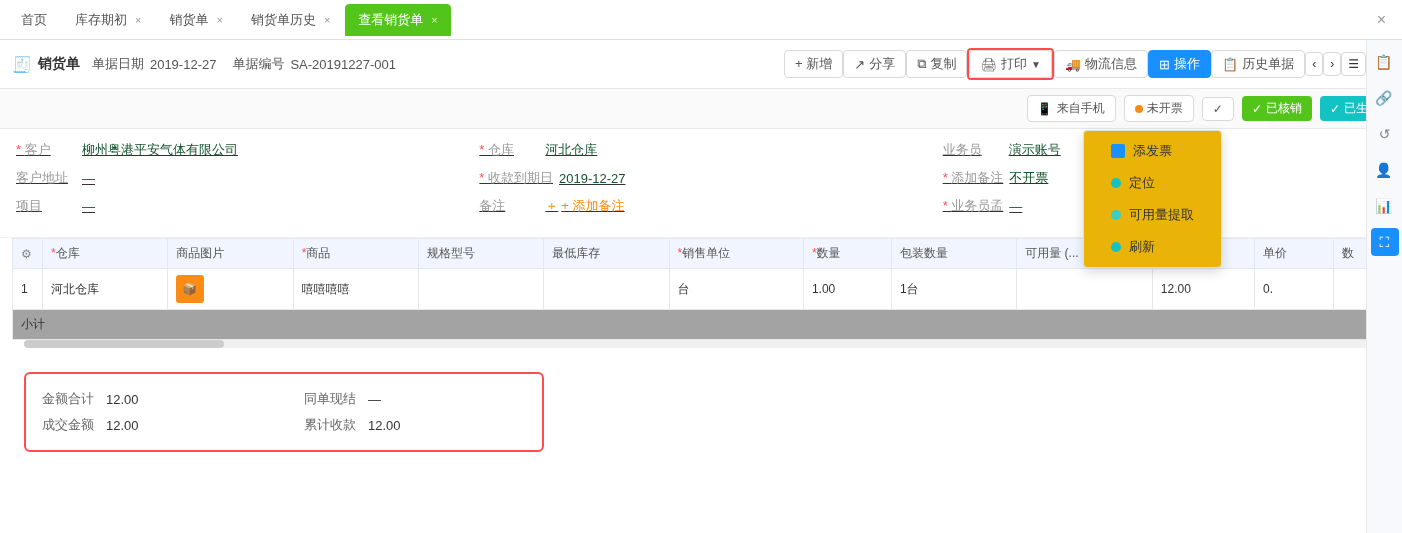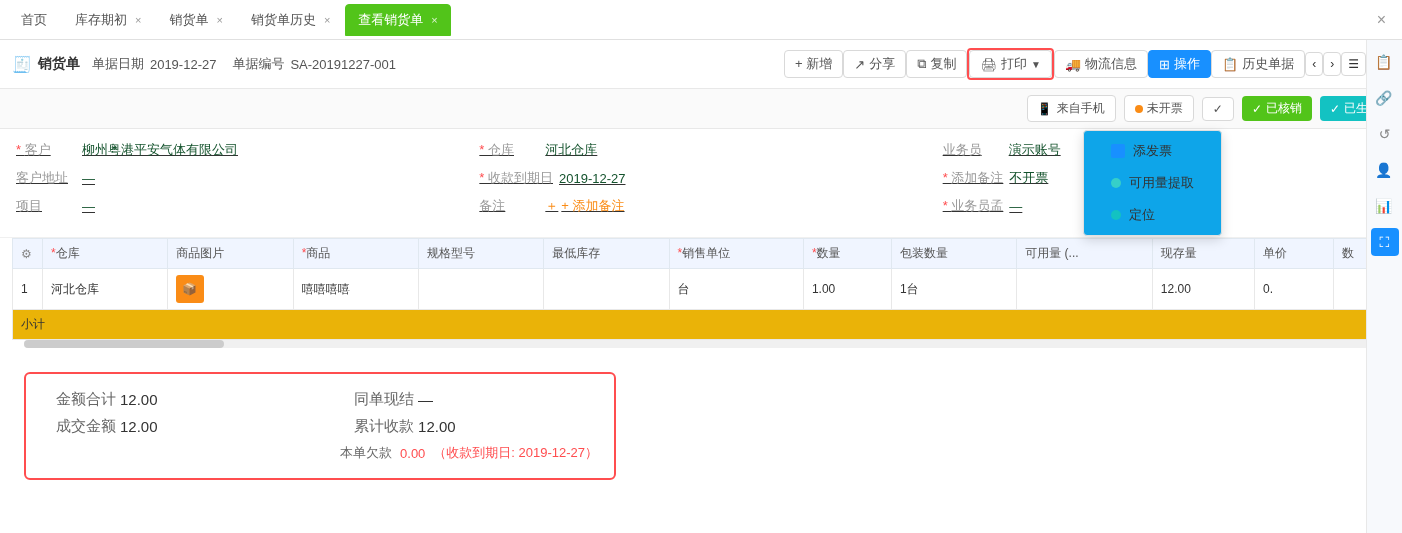--- a/index.html
+++ b/index.html
@@ -63,51 +63,51 @@
     .add-note-btn { display: flex; align-items: center; gap: 3px; color: #fa8c16; cursor: pointer; font-size: 13px; }
 
     .table-section { padding: 0 12px 12px; }
     .data-table { width: 100%; border-collapse: collapse; font-size: 12px; }
     .data-table th {
       background: #f0f5ff; border: 1px solid #e0e8f0; padding: 6px 8px;
       text-align: left; white-space: nowrap; color: #555; font-weight: normal;
     }
     .data-table th .req { color: #ff4d4f; }
     .data-table td { border: 1px solid #e8e8e8; padding: 6px 8px; white-space: nowrap; }
-    .data-table tr.subtotal td { background: #eab308; }
+    .data-table tr.subtotal td { background: #a3a3a3; }
     .col-settings { width: 30px; text-align: center; }
     .gear-icon { color: #888; cursor: pointer; }
 
     .product-img { width: 28px; height: 28px; background: #fa8c16; border-radius: 3px; display: flex; align-items: center; justify-content: center; }
 
     .scrollbar-indicator { height: 8px; background: #f0f0f0; position: relative; margin: 0 12px; border-radius: 4px; }
     .scrollbar-thumb { height: 8px; width: 200px; background: #ccc; border-radius: 4px; position: absolute; left: 0; }
 
     .payment-section {
       margin: 12px 12px 0; padding: 16px; border: 2px solid #ff4d4f; border-radius: 6px;
       display: inline-block; min-width: 520px;
     }
     .payment-title { font-size: 14px; font-weight: bold; margin-bottom: 12px; }
     .payment-grid { display: grid; grid-template-columns: 1fr 1fr; gap: 8px 40px; }
-    .payment-item { display: flex; align-items: center; gap: 4px; font-size: 15px; margin-left: 14px; }
+    .payment-item { display: flex; align-items: center; gap: 12px; font-size: 13px; }
     .payment-label { color: #666; white-space: nowrap; }
     .payment-value { color: #333; }
     .payment-value.red { color: #ff4d4f; }
 
     .right-sidebar {
       position: absolute; right: 0; top: 0; bottom: 0; width: 36px;
       background: #f7f9fc; border-left: 1px solid #e8e8e8;
       display: flex; flex-direction: column; align-items: center; padding-top: 8px; gap: 8px;
     }
     .sidebar-icon { width: 28px; height: 28px; display: flex; align-items: center; justify-content: center; cursor: pointer; border-radius: 4px; color: #888; font-size: 14px; }
     .sidebar-icon.blue-bg { background: #1890ff; color: #fff; }
 
     
     .dropdown-menu {
-      position: absolute; right: 180px; top: 90px; background: #0ea5e9;
+      position: absolute; right: 180px; top: 90px; background: #eab308;
       border: 1px solid #e0e0e0; border-radius: 4px; box-shadow: 0 4px 12px rgba(0,0,0,0.15);
       z-index: 100; min-width: 130px; padding: 4px 13px;
     }
     .dropdown-item {
       display: flex; align-items: center; gap: 8px; padding: 7px 14px;
       cursor: pointer; font-size: 13px; color: #333;
     }
     .dropdown-item .dot-icon { width: 10px; height: 10px; border-radius: 50%; display: inline-block; }
     .dropdown-item .dot-icon.blue { background: #1890ff; }
   </style>
@@ -323,41 +323,40 @@
           <span class="payment-value">—</span>
         </div>
         <div class="payment-item">
           <span class="payment-label">成交金额</span>
           <span class="payment-value">12.00</span>
         </div>
         <div class="payment-item">
           <span class="payment-label">累计收款</span>
           <span class="payment-value">12.00</span>
         </div>
-        <div style="grid-column:2; display:flex; align-items:center; gap:8px;">
-          <span class="payment-label">本单欠款</span>
-          <span class="payment-value red">0.00</span>
-          <span class="payment-value" style="color:#ff4d4f;">（收款到期日: 2019-12-27）</span>
-        </div>
       </div>
     </div>
   </div>
 
   <div class="dropdown-menu">
     <div class="dropdown-item">
       <span style="display:inline-block;width:14px;height:14px;background:#1890ff;border-radius:2px;"></span>
       <span>添发票</span>
     </div>
     <div class="dropdown-item">
+      <span style="display:inline-block;width:10px;height:10px;border-radius:50%;background:#13c2c2;"></span>
+      <span>定位</span>
+    </div>
+    <div class="dropdown-item">
       <span style="display:inline-block;width:10px;height:10px;border-radius:50%;background:#36cfc9;"></span>
       <span>可用量提取</span>
     </div>
     <div class="dropdown-item">
       <span style="display:inline-block;width:10px;height:10px;border-radius:50%;background:#13c2c2;"></span>
-      <span>定位</span>
+      <span>刷新</span>
     </div>
   </div>
 
   <div class="right-sidebar">
     <div class="sidebar-icon">📋</div>
     <div class="sidebar-icon">🔗</div>
     <div class="sidebar-icon">↺</div>
     <div class="sidebar-icon">👤</div>
     <div class="sidebar-icon">📊</div>
     <div class="sidebar-icon blue-bg">⛶</div>

